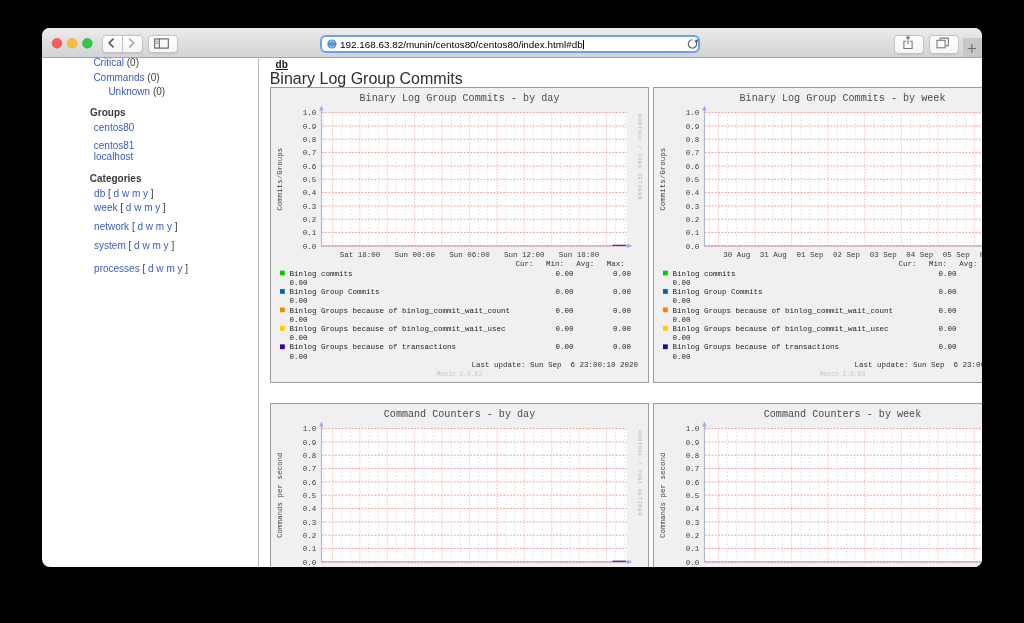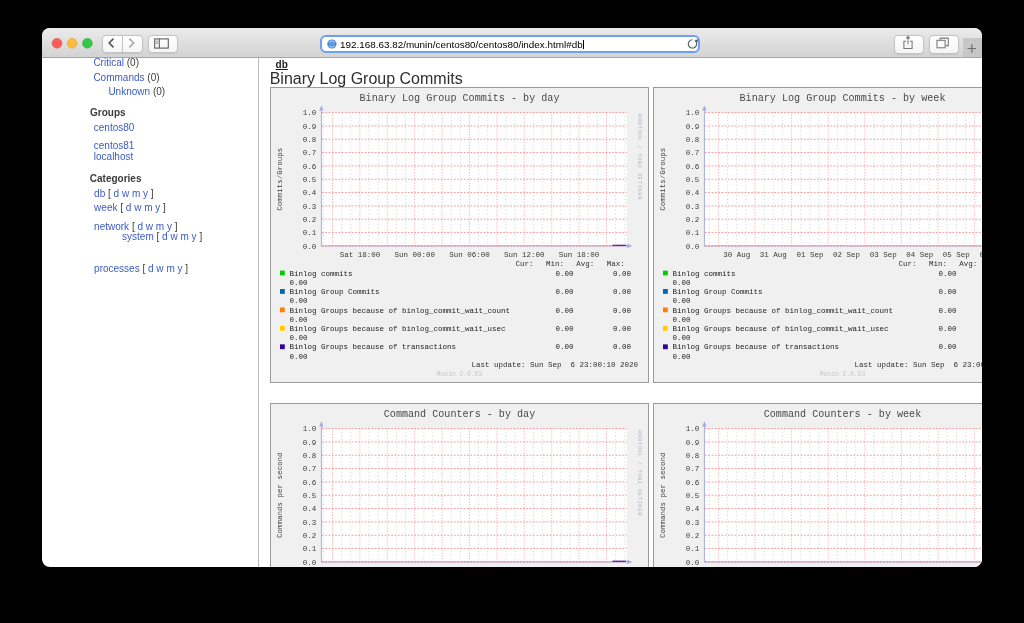--- a/index.html
+++ b/index.html
@@ -75,21 +75,21 @@
 <div class="sbi " style="left:51.4px;top:56.5px;margin-left:15px;"><a>Unknown</a> <span class="k">(0)</span></div>
 <div class="sbi hd" style="left:48px;top:78.4px;">Groups</div>
 <div class="sbi " style="left:51.8px;top:92.7px;"><a>centos80</a></div>
 <div class="sbi " style="left:51.8px;top:111px;"><a>centos81</a></div>
 <div class="sbi " style="left:51.8px;top:121.7px;"><a>localhost</a></div>
 <div class="sbi hd" style="left:47.8px;top:143.6px;">Categories</div>
 <div class="sbi " style="left:52.1px;top:159px;"><a>db</a> <span class="k">[</span> <a>d</a> <a>w</a> <a>m</a> <a>y</a> <span class="k">]</span></div>
 <div class="sbi " style="left:52.1px;top:173px;"><a>week</a> <span class="k">[</span> <a>d</a> <a>w</a> <a>m</a> <a>y</a> <span class="k">]</span></div>
 <div class="sbi " style="left:52.1px;top:192px;"><a>network</a> <span class="k">[</span> <a>d</a> <a>w</a> <a>m</a> <a>y</a> <span class="k">]</span></div>
 <div class="sbi " style="left:52.1px;top:202.2px;margin-top:32px;"><a>processes</a> <span class="k">[</span> <a>d</a> <a>w</a> <a>m</a> <a>y</a> <span class="k">]</span></div>
-<div class="sbi " style="left:52.1px;top:202px;margin-left:28px;"><a>system</a> <span class="k">[</span> <a>d</a> <a>w</a> <a>m</a> <a>y</a> <span class="k">]</span></div>
+<div class="sbi " style="left:52.1px;top:211px;"><a>system</a> <span class="k">[</span> <a>d</a> <a>w</a> <a>m</a> <a>y</a> <span class="k">]</span></div>
     <div class="dbhd">db</div>
     <div class="mainhd" style="left:227.7px;top:43.5px;">Binary Log Group Commits</div>
     <div class="mainhd" style="left:228px;top:341px;">Command Counters</div>
     <div class="panel" style="left:228.4px;top:59.1px;">
         <svg width="379" height="296" viewBox="0 0 379 296" font-family="Liberation Mono,monospace">
           <rect x="0.5" y="0.5" width="378" height="295" fill="#f0f0f0" stroke="#9b9b9b" stroke-width="1"></rect>
           <text x="189.5" y="13.6" text-anchor="middle" font-size="10.1" fill="#4a4a4a">Binary Log Group Commits - by day</text>
           <rect x="51.5" y="25.6" width="305.1" height="133.3" fill="#ffffff"></rect>
           <path d="M53.37 25.6V158.9 M71.63 25.6V158.9 M80.77 25.6V158.9 M99.03 25.6V158.9 M108.17 25.6V158.9 M126.43 25.6V158.9 M135.56 25.6V158.9 M153.83 25.6V158.9 M162.96 25.6V158.9 M181.23 25.6V158.9 M190.36 25.6V158.9 M208.63 25.6V158.9 M217.76 25.6V158.9 M236.03 25.6V158.9 M245.16 25.6V158.9 M263.43 25.6V158.9 M272.56 25.6V158.9 M290.83 25.6V158.9 M299.96 25.6V158.9 M318.23 25.6V158.9 M327.36 25.6V158.9 M345.62 25.6V158.9 M354.76 25.6V158.9" stroke="#cccccc" stroke-width="0.9" stroke-dasharray="1,2.6" fill="none"></path>
           <path d="M62.5 25.6V158.9 M89.9 25.6V158.9 M117.3 25.6V158.9 M144.7 25.6V158.9 M172.1 25.6V158.9 M199.5 25.6V158.9 M226.89 25.6V158.9 M254.29 25.6V158.9 M281.69 25.6V158.9 M309.09 25.6V158.9 M336.49 25.6V158.9" stroke="#f58484" stroke-width="0.9" stroke-dasharray="1,1.7" fill="none" opacity="0.8"></path>

